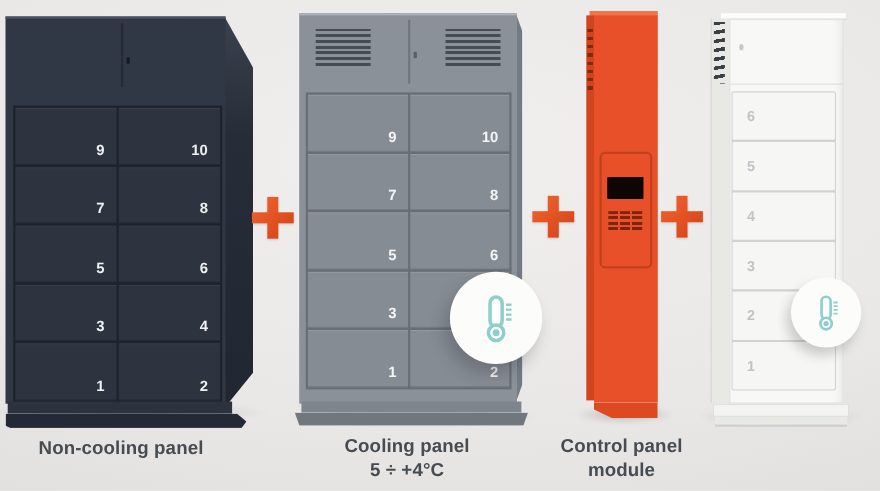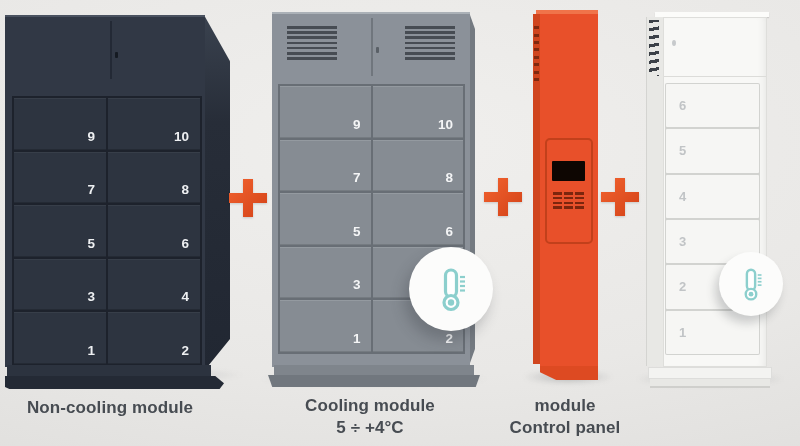--- a/index.html
+++ b/index.html
@@ -245,24 +245,24 @@
       <circle cx="24" cy="37.5" r="7" fill="#ffffff" stroke="#8ccfcd" stroke-width="3.2"></circle>
       <circle cx="24" cy="37.5" r="3.2" fill="#8ccfcd"></circle>
       <line x1="33" y1="12" x2="38" y2="12" stroke="#8ccfcd" stroke-width="2.2"></line>
       <line x1="33" y1="16.5" x2="38" y2="16.5" stroke="#8ccfcd" stroke-width="2.2"></line>
       <line x1="33" y1="21" x2="38" y2="21" stroke="#8ccfcd" stroke-width="2.2"></line>
       <line x1="33" y1="25.5" x2="38" y2="25.5" stroke="#8ccfcd" stroke-width="2.2"></line>
     </svg>
   </div>
 
   <div class="caption" id="cap1">
-    <div>Non-cooling module</div>
+    <div>Non-cooling panel</div>
   </div>
   <div class="caption" id="cap2">
-    <div>Cooling module</div>
+    <div>Cooling panel</div>
     <div>5 ÷ +4°C</div>
   </div>
   <div class="caption" id="cap3">
+    <div>Control panel</div>
     <div>module</div>
-    <div>Control panel</div>
   </div>
 
 </div>
 
 </body></html>

